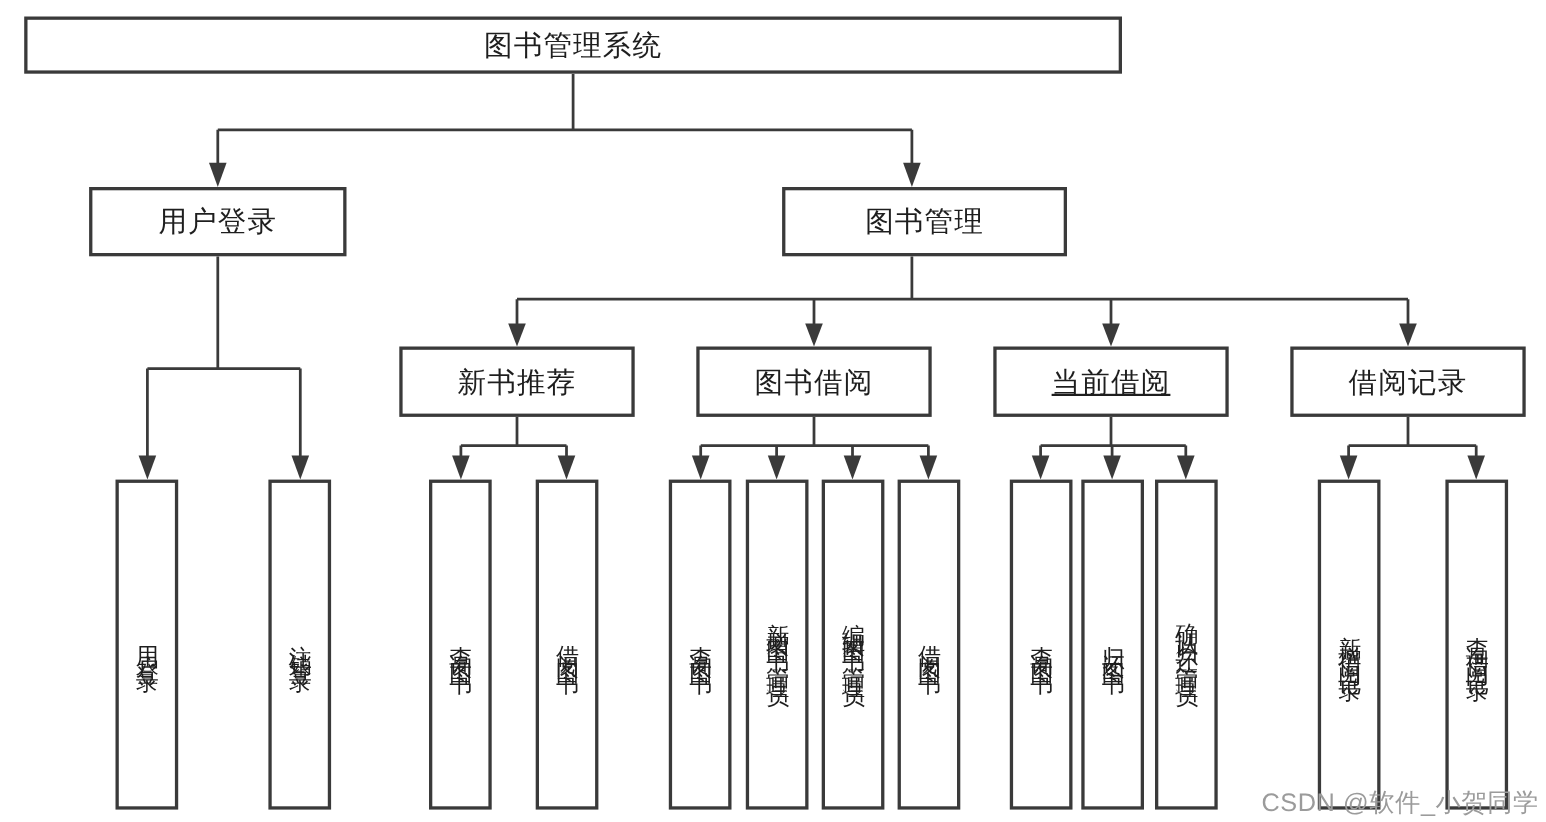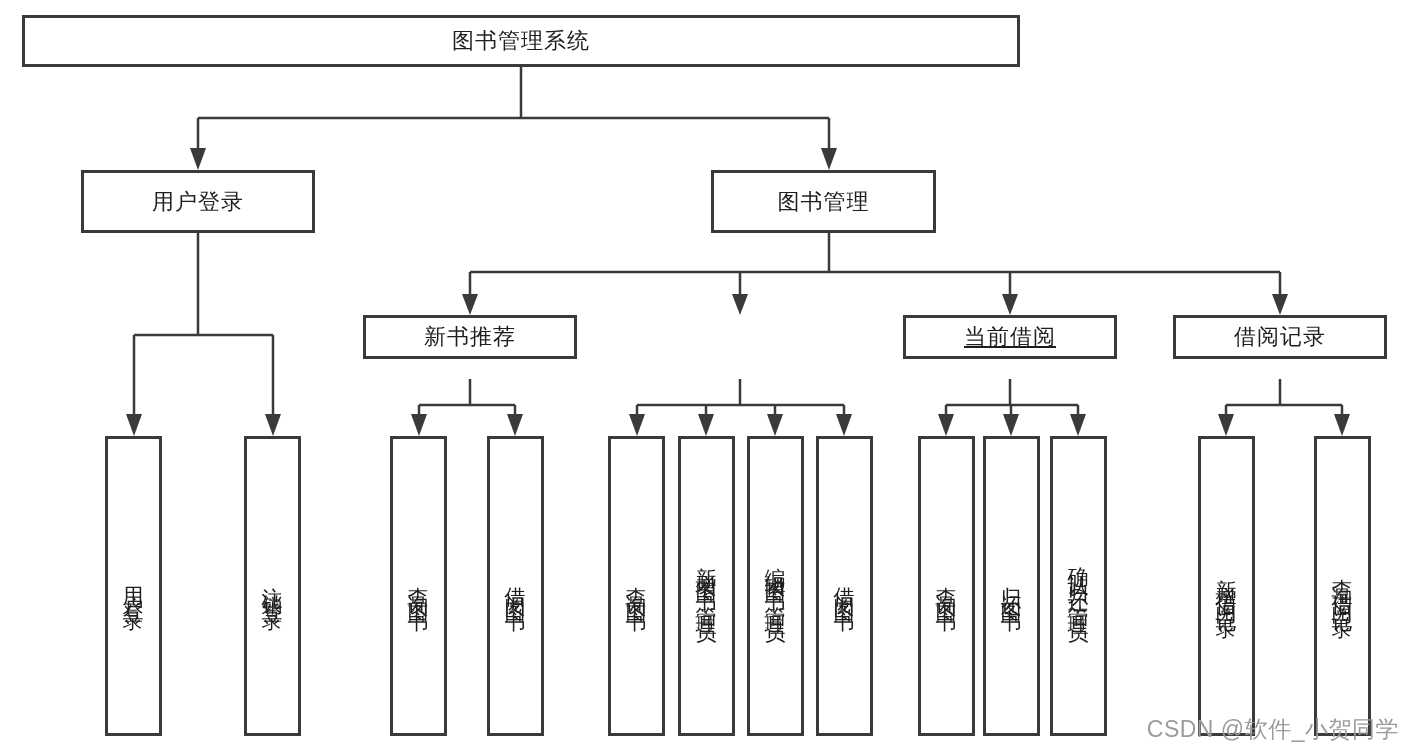--- a/index.html
+++ b/index.html
@@ -29,26 +29,26 @@
     position: absolute;
     box-sizing: border-box;
     border: 3px solid var(--line, #3a3a3a);
     background: #ffffff;
     display: flex;
     align-items: center;
     justify-content: center;
     color: var(--text, #1e1e1e);
   }
   .h-node {
-    font-size: 22px;
+    font-size: 26px;
     letter-spacing: 1px;
     white-space: nowrap;
   }
   .l2 { top: 170px; height: 63px; }
-  .l3 { top: 315px; width: 214px; height: 44px; }
+  .l3 { top: 315px; width: 214px; height: 64px; }
   .v-node {
     top: 436px;
     width: 57px;
     height: 300px;
     writing-mode: vertical-rl;
     text-orientation: mixed;
     font-size: 21px;
     letter-spacing: 8px;
     line-height: 1;
   }
@@ -113,23 +113,24 @@
     <g>
       <path class="line" d="M1280 379 V405 M1226 405 H1342 M1226 405 V416 M1342 405 V416"></path>
       <path class="arrow" d="M1218 414 L1234 414 L1226 436 Z"></path>
       <path class="arrow" d="M1334 414 L1350 414 L1342 436 Z"></path>
     </g>
   </svg>
 
   <div class="node h-node" style="left:22px; top:15px; width:998px; height:52px;">图书管理系统</div>
 
   <div class="node h-node l2" style="left:81px; width:234px;">用户登录</div>
-  <div class="node h-node l2" style="left:711px; width:225px;">图书管理</div>
+  <div class="node h-node l2" style="left:711px; width:259px;">图书管理</div>
 
   <div class="node h-node l3" style="left:363px;">新书推荐</div>
+  <div class="node h-node l3" style="left:633px;">图书借阅</div>
   <div class="node h-node l3" style="left:903px;text-decoration:underline;">当前借阅</div>
   <div class="node h-node l3" style="left:1173px;">借阅记录</div>
 
   <div class="node v-node" style="left:105px;">用户登录</div>
   <div class="node v-node" style="left:244px;">注销登录</div>
 
   <div class="node v-node" style="left:390px;">查询图书</div>
   <div class="node v-node" style="left:487px;">借阅图书</div>
 
   <div class="node v-node" style="left:608px;">查询图书</div>

